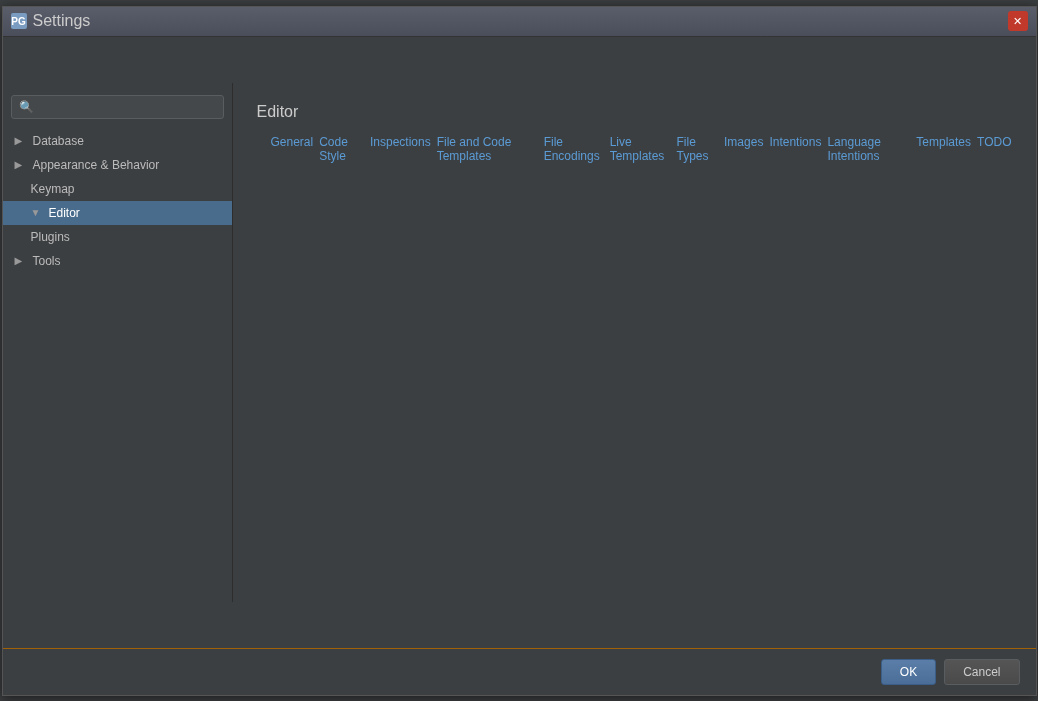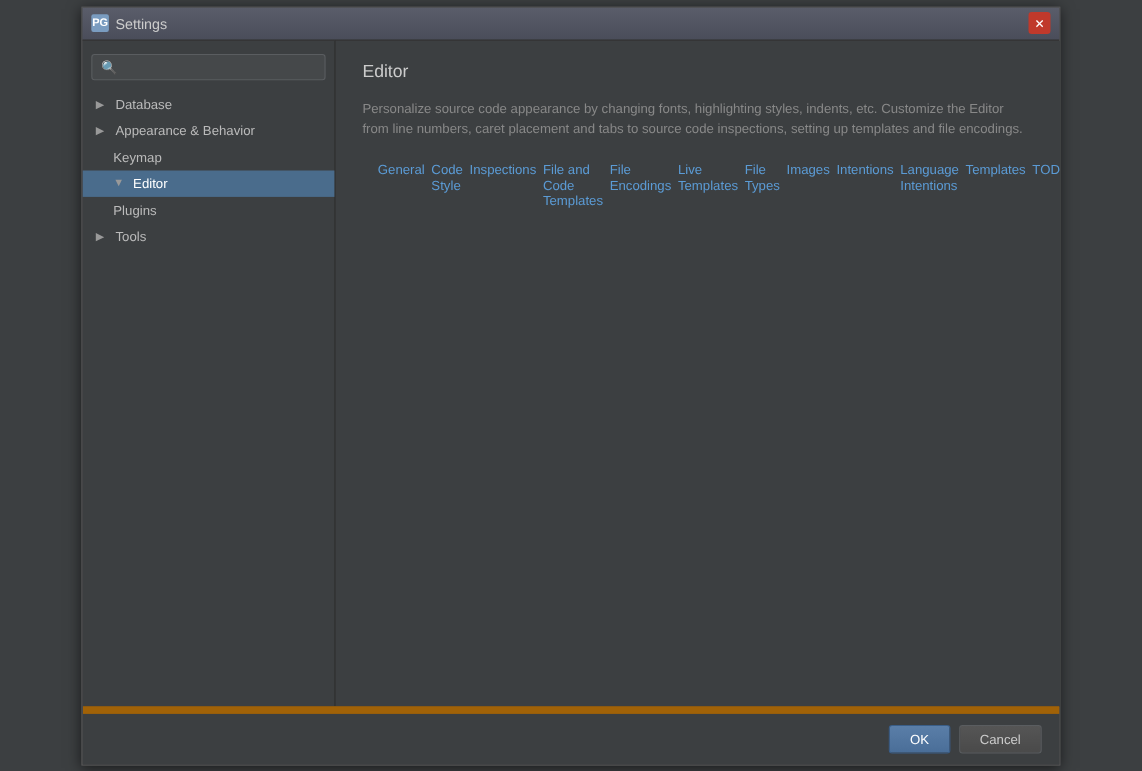--- a/index.html
+++ b/index.html
@@ -9,27 +9,28 @@
       background: #3c3f41;
       display: flex;
       justify-content: center;
       align-items: center;
       width: 1038px;
       height: 701px;
       overflow: hidden;
     }
 
     .window {
-      width: 890px;
+      width: 1035px;
       height: 690px;
       background: #3c3f41;
       border: 1px solid #555;
       display: flex;
       flex-direction: column;
       box-shadow: 0 2px 12px rgba(0,0,0,0.6);
+      gap: 46px;
     }
 
     .titlebar {
       background: linear-gradient(to bottom, #5a5d6a, #4a4d5a);
       height: 30px;
       display: flex;
       align-items: center;
       padding: 0 8px;
       border-bottom: 1px solid #333;
       flex-shrink: 0;
@@ -44,21 +45,21 @@
       display: flex;
       align-items: center;
       justify-content: center;
       font-size: 10px;
       color: white;
       font-weight: bold;
     }
 
     .titlebar-title {
       color: #ccc;
-      font-size: 13px;
+      font-size: 16px;
       flex: 1;
     }
 
     .titlebar-close {
       width: 20px;
       height: 20px;
       background: #c0392b;
       border-radius: 3px;
       display: flex;
       align-items: center;
@@ -170,21 +171,21 @@
       cursor: pointer;
       text-decoration: none;
     }
 
     .footer {
       display: flex;
       justify-content: flex-end;
       align-items: center;
       padding: 10px 16px;
       background: #3c3f41;
-      border-top: 7px solid #a16207;
+      border-top: 1px solid #a16207;
       gap: 8px;
       flex-shrink: 0;
     }
 
     .btn {
       padding: 5px 18px;
       border-radius: 3px;
       font-size: 12px;
       cursor: pointer;
       border: 1px solid #5a5d60;
@@ -245,21 +246,20 @@
         <span>Plugins</span>
       </div>
       <div class="nav-item">
         <span class="nav-arrow">▶</span>
         <span>Tools</span>
       </div>
     </div>
 
     <div class="main-panel">
       <div class="section-title">Editor</div>
-      <div class="section-description">Personalize source code appearance by changing fonts, highlighting styles, indents, etc. Customize the Editor from line numbers, caret placement and tabs to source code inspections, setting up templates and file encodings.</div>
       <div class="sub-links">
 
       <a href="#" class="sub-link">General</a>
           <a href="#" class="sub-link">Code Style</a>
           <a href="#" class="sub-link">Inspections</a>
           <a href="#" class="sub-link">File and Code Templates</a>
           <a href="#" class="sub-link">File Encodings</a>
           <a href="#" class="sub-link">Live Templates</a>
           <a href="#" class="sub-link">File Types</a>
           <a href="#" class="sub-link">Images</a>

